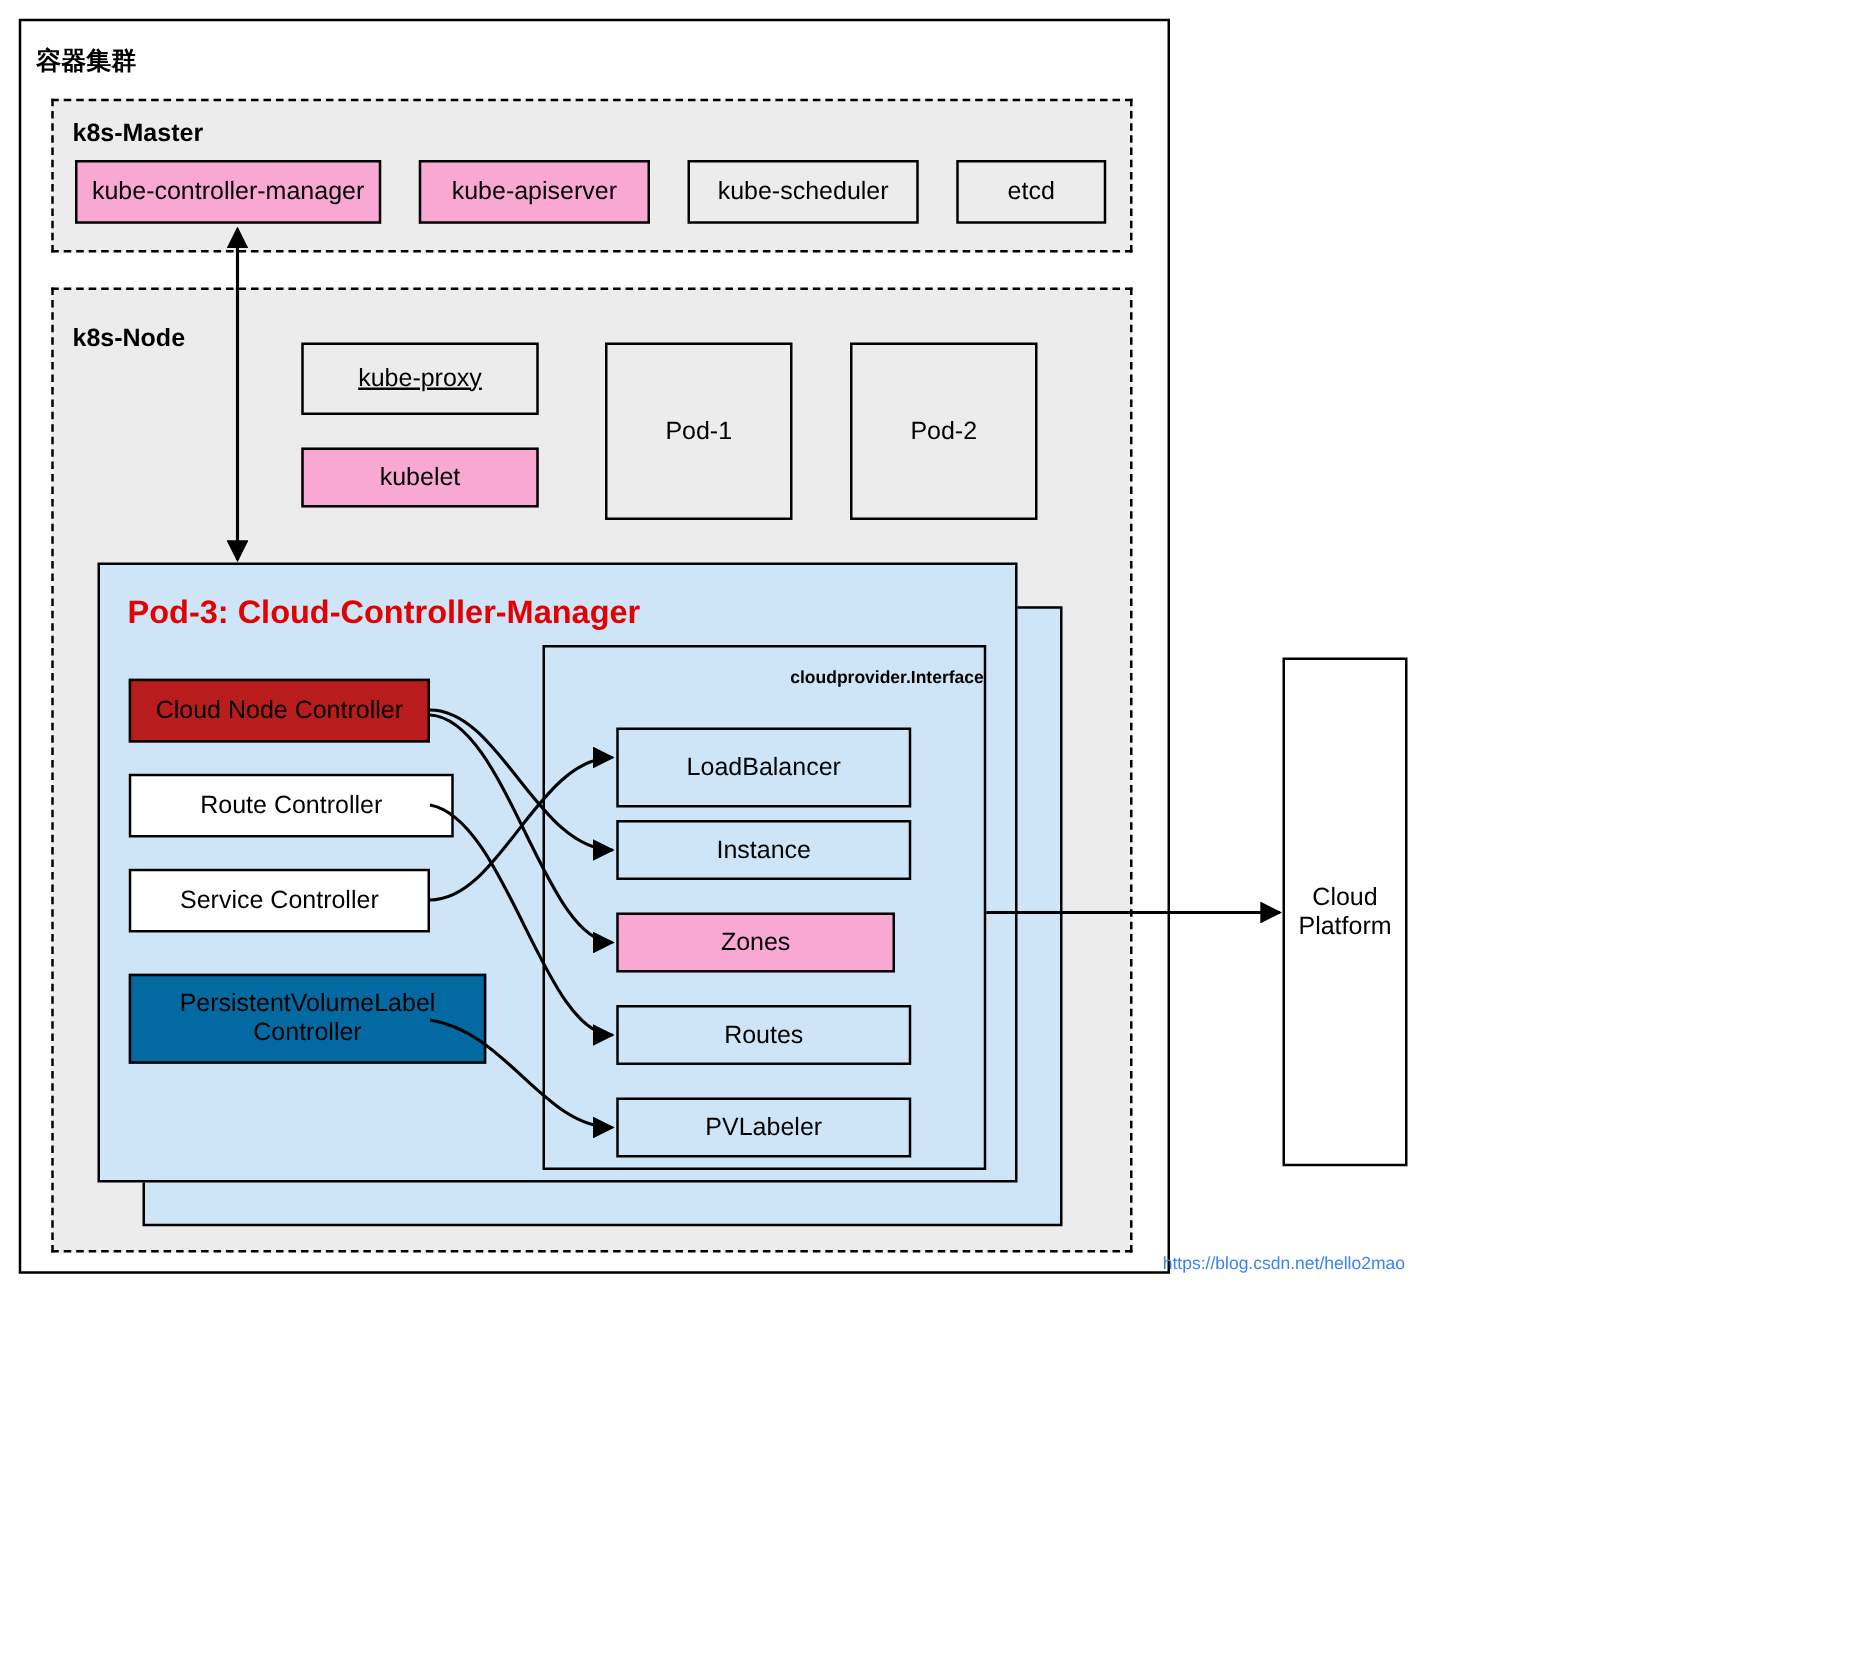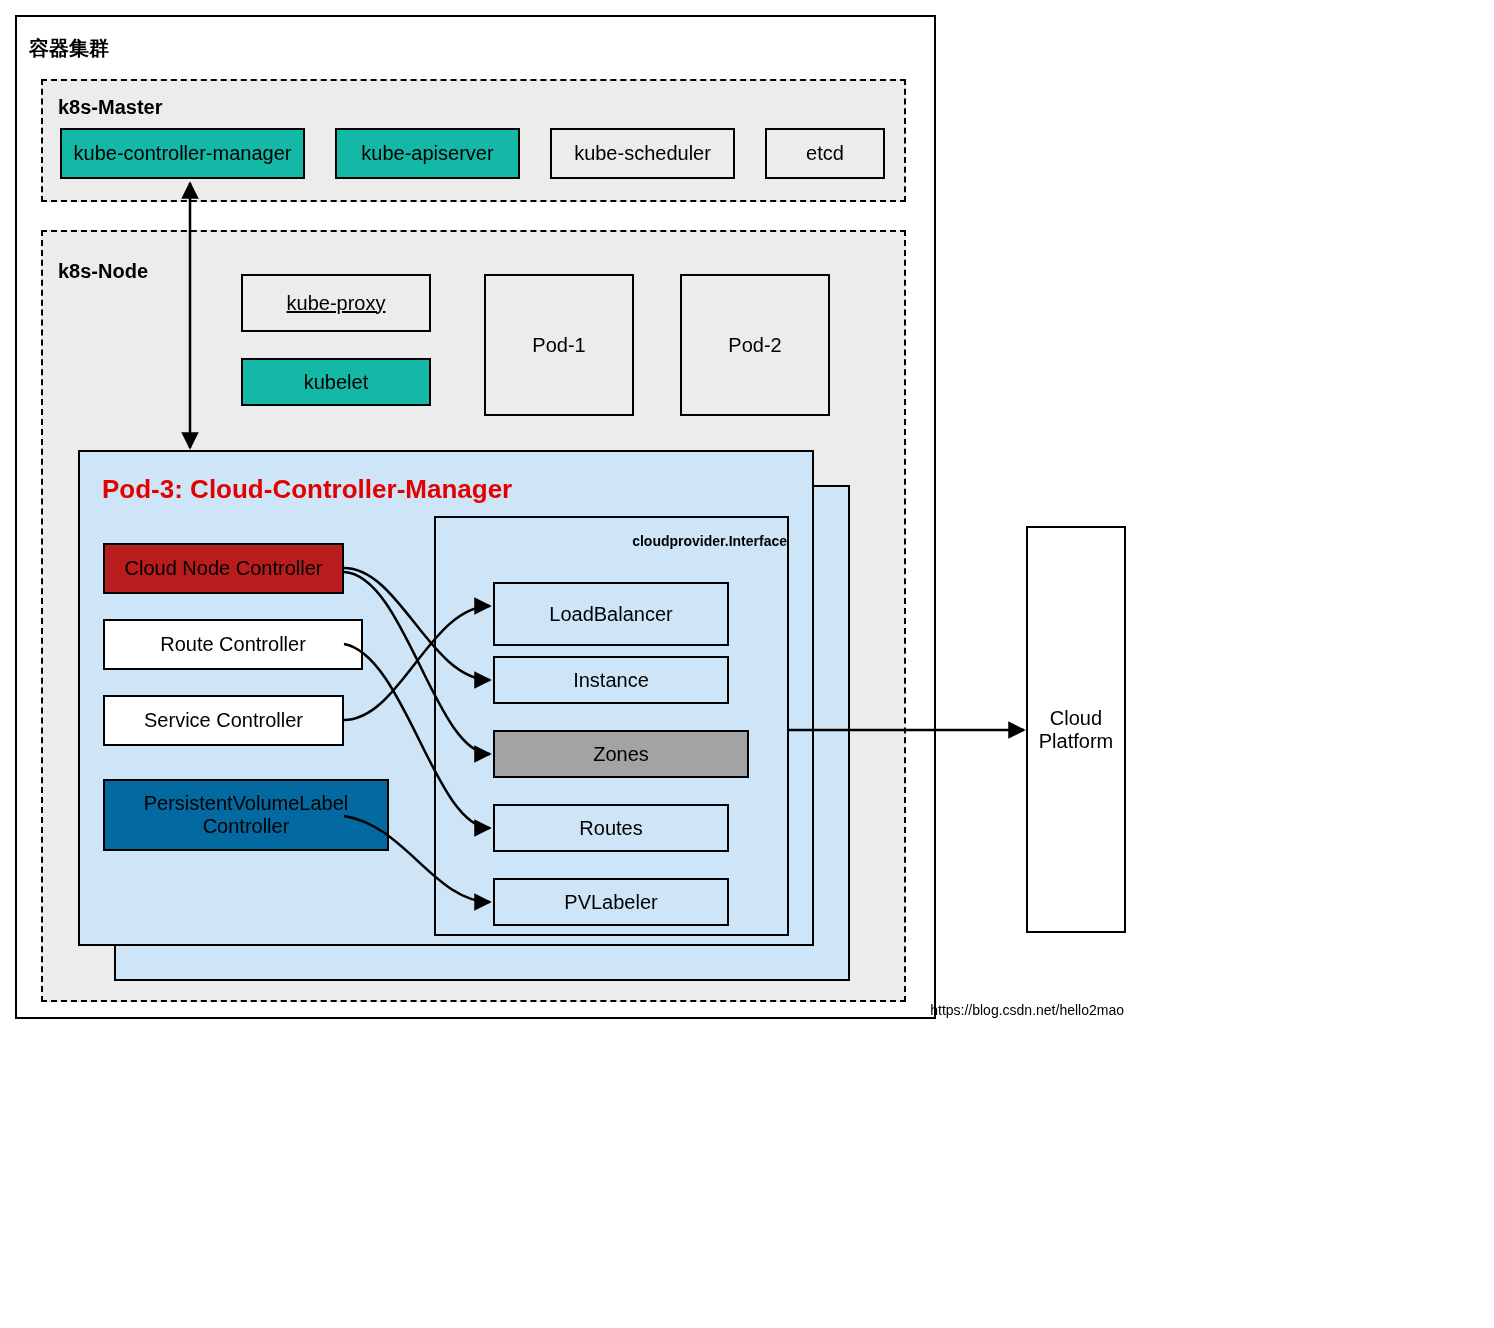--- a/index.html
+++ b/index.html
@@ -11,25 +11,25 @@
     font-size: 20px;
     color: #000;
     width: 1494px;
     height: 1328px;
     position: relative;
   }
   .abs { position: absolute; }
   .box { border: 2px solid #000; }
   .dashed { border: 2px dashed #000; }
   .bg-grey { background: #ececec; }
-  .bg-darkgrey { background: #14b8a6; }
+  .bg-darkgrey { background: #f9a8d4; }
   .bg-blue { background: #cde5f6; }
   .center-text { display: flex; align-items: center; justify-content: center; text-align: center; }
   .title { font-weight: bold; position: absolute; }
-  .watermark { color: #000000; font-size: 14px; position: absolute; }
+  .watermark { color: #3b82f6; font-size: 14px; position: absolute; }
 </style>
 </head>
 <body>
 
 <div class="abs box" style="left:15px; top:15px; width:921px; height:1004px; background:#fff;">
   <div class="title" style="left:12px; top:18px;">容器集群</div>
 </div>
 
 <div class="abs dashed bg-grey" style="left:41px; top:79px; width:865px; height:123px;">
   <div class="title" style="left:15px; top:15px;">k8s-Master</div>
@@ -86,21 +86,21 @@
 
 <div class="abs box" style="left:434px; top:516px; width:355px; height:420px;">
   <div class="title" style="left:0; right:0; text-align:right; top:15px; font-size:14px;">cloudprovider.Interface</div>
 </div>
 <div class="abs box center-text" style="left:493px; top:582px; width:236px; height:64px; background:#cde5f6;">
   <span>LoadBalancer</span>
 </div>
 <div class="abs box center-text" style="left:493px; top:656px; width:236px; height:48px; background:#cde5f6;">
   <span>Instance</span>
 </div>
-<div class="abs box center-text" style="left:493px; top:730px; width:256px; height:48px; background:#a3a3a3;">
+<div class="abs box center-text" style="left:493px; top:730px; width:223px; height:48px; background:#f9a8d4;">
   <span>Zones</span>
 </div>
 <div class="abs box center-text" style="left:493px; top:804px; width:236px; height:48px; background:#cde5f6;">
   <span>Routes</span>
 </div>
 <div class="abs box center-text" style="left:493px; top:878px; width:236px; height:48px; background:#cde5f6;">
   <span>PVLabeler</span>
 </div>
 
 <div class="abs box center-text" style="left:1026px; top:526px; width:100px; height:407px; background:#fff;">

